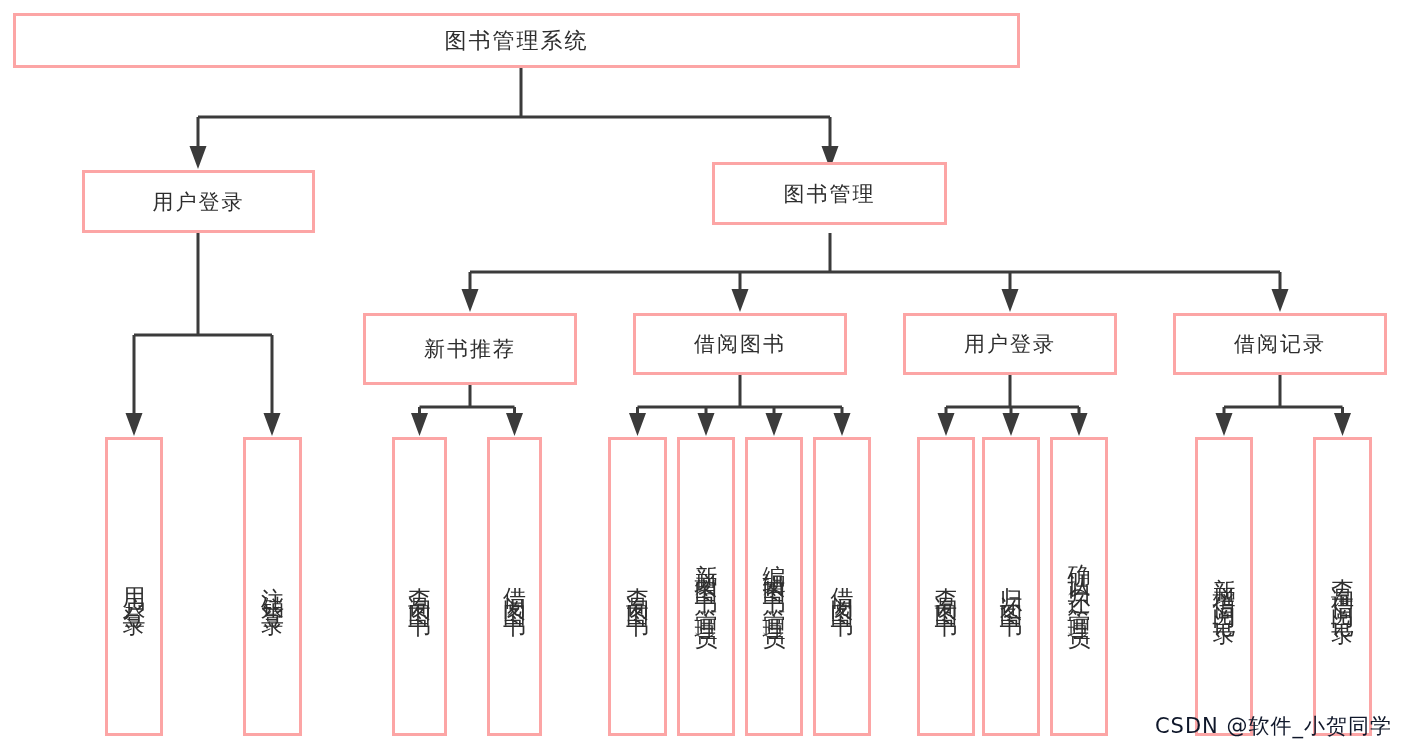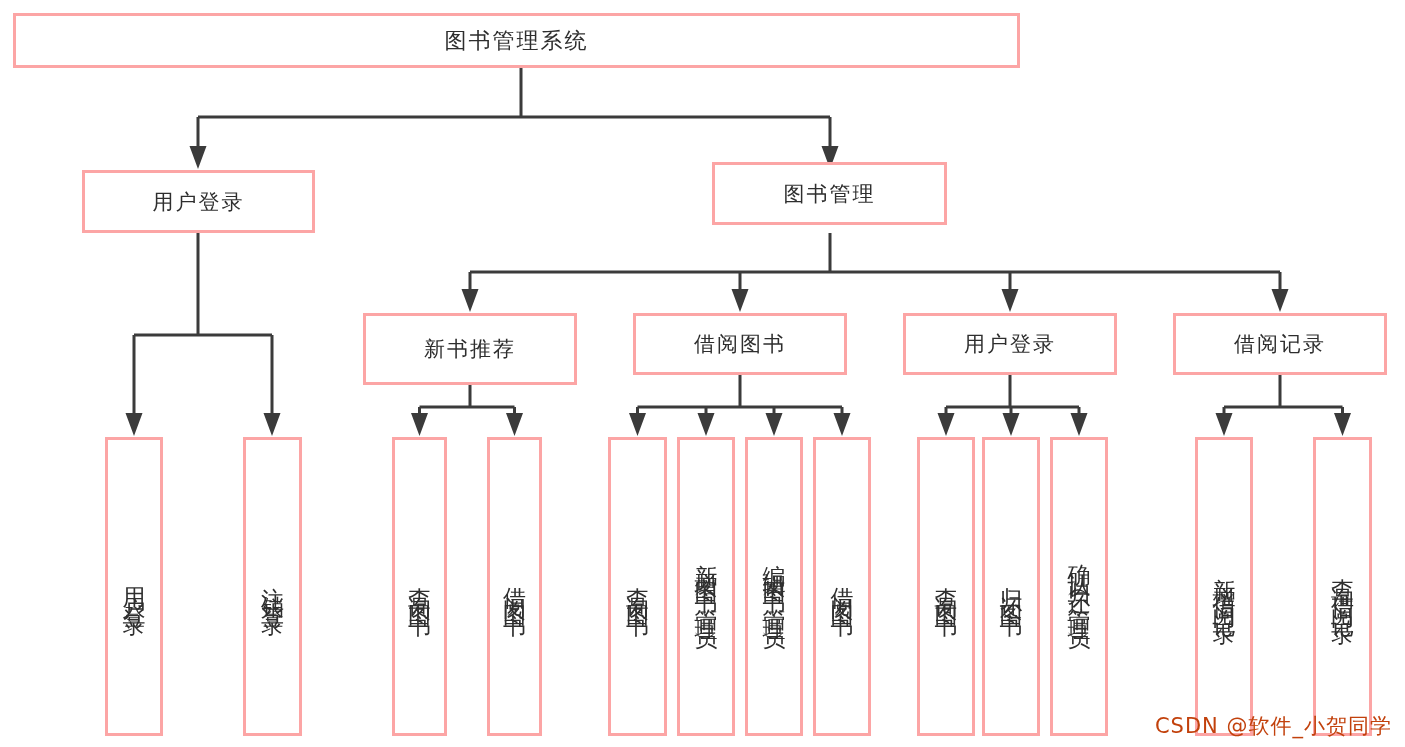--- a/index.html
+++ b/index.html
@@ -46,21 +46,21 @@
     line-height: 1;
     font-size: 23px;
     letter-spacing: 9px;
     white-space: nowrap;
   }
   .watermark {
     position: absolute;
     right: 13px;
     bottom: 7px;
     font-size: 21px;
-    color: #c2410c;
+    color: #0f172a;
     letter-spacing: 1px;
     white-space: nowrap;
   }
 </style>
 </head>
 <body>
 
 <div id="stage">
 
   <svg id="connector-layer" viewBox="0 0 1405 747" xmlns="http://www.w3.org/2000/svg">

